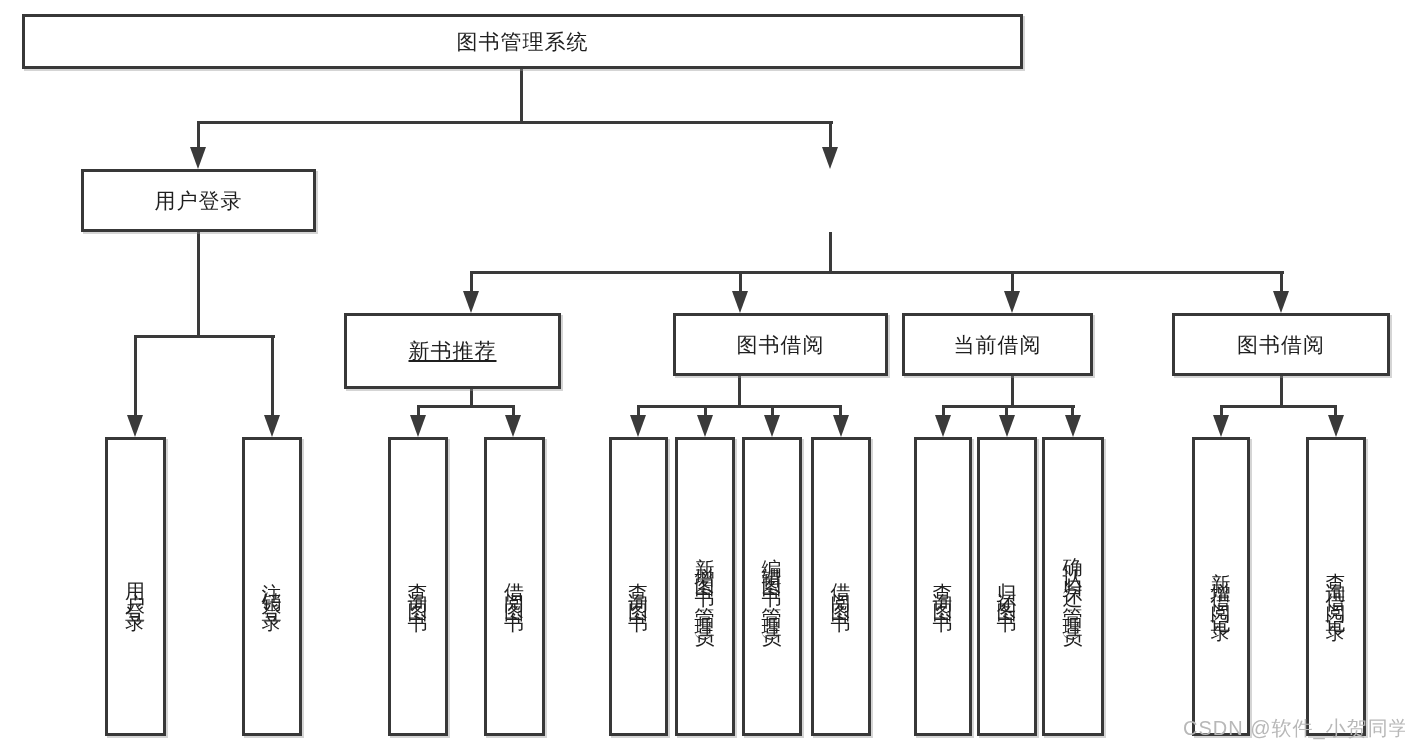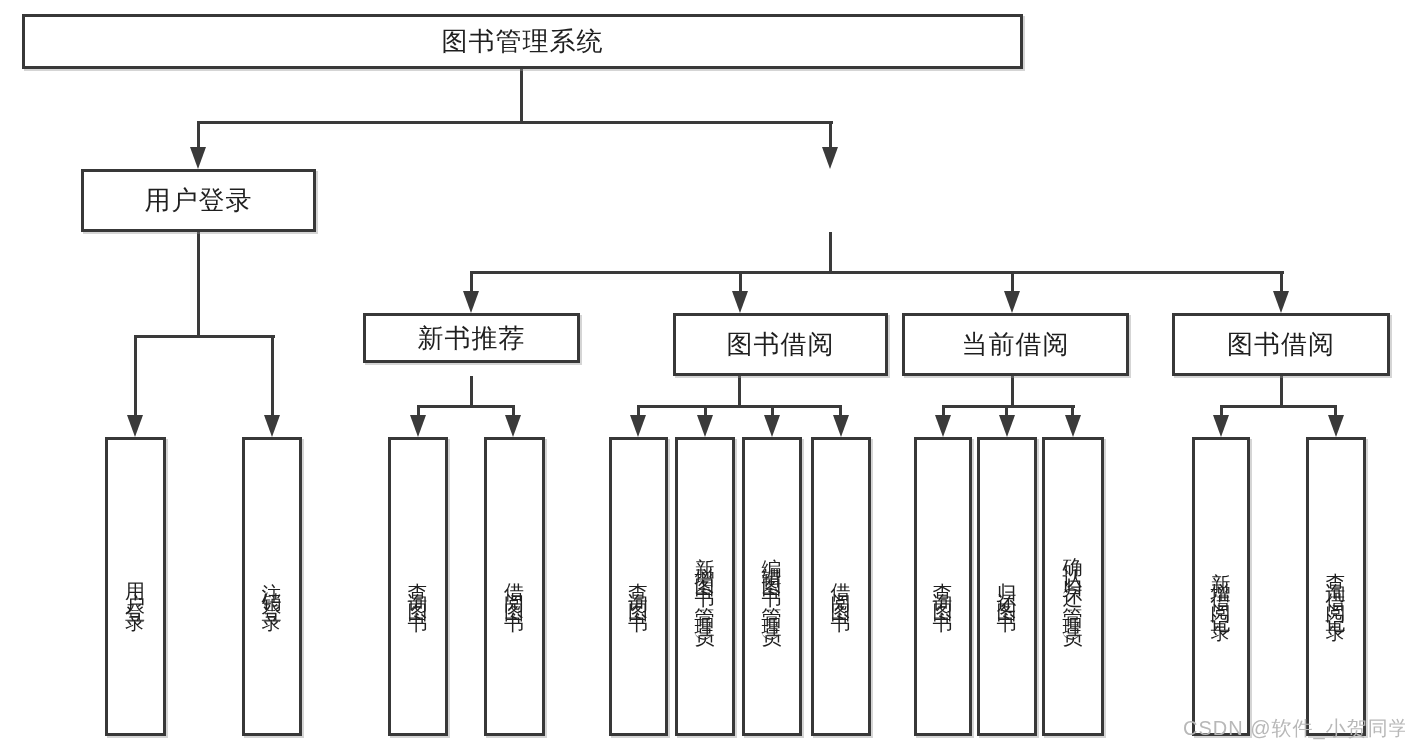--- a/index.html
+++ b/index.html
@@ -17,21 +17,21 @@
   }
   
   .bx {
     position: absolute;
     background: #ffffff;
     border: 3px solid #383838;
     box-sizing: border-box;
     display: flex;
     align-items: center;
     justify-content: center;
-    font-size: 26px;
+    font-size: 21px;
     color: #1f1f1f;
     letter-spacing: 1px;
     box-shadow: 2px 2px 0 rgba(145,145,145,0.38);
     z-index: 2;
   }
   .bx.v {
     writing-mode: vertical-rl;
     text-orientation: mixed;
     font-size: 20px;
     letter-spacing: 10px;
@@ -93,23 +93,23 @@
   <div class="ln" style="left:470px; top:271px; width:814px; height:3px;"></div>
   <div class="ln" style="left:470px; top:271px; width:3px; height:22px;"></div>
   <div class="ar" style="left:463px; top:291px;"></div>
   <div class="ln" style="left:739px; top:271px; width:3px; height:22px;"></div>
   <div class="ar" style="left:732px; top:291px;"></div>
   <div class="ln" style="left:1011px; top:271px; width:3px; height:22px;"></div>
   <div class="ar" style="left:1004px; top:291px;"></div>
   <div class="ln" style="left:1280px; top:271px; width:3px; height:22px;"></div>
   <div class="ar" style="left:1273px; top:291px;"></div>
 
-  <div class="bx" style="left:363px; top:313px; width:217px; height:50px;">新书推荐</div>
+  <div class="bx" style="left:344px; top:313px; width:217px; height:76px;text-decoration:underline;">新书推荐</div>
   <div class="bx" style="left:633px; top:313px; width:215px; height:63px;margin-left:40px;">图书借阅</div>
-  <div class="bx" style="left:902px; top:313px; width:227px; height:63px;">当前借阅</div>
+  <div class="bx" style="left:902px; top:313px; width:191px; height:63px;">当前借阅</div>
   <div class="bx" style="left:1172px; top:313px; width:218px; height:63px;">图书借阅</div>
 
   <div class="ln" style="left:470px; top:376px; width:3px; height:29px;"></div>
   <div class="ln" style="left:417px; top:405px; width:98px; height:3px;"></div>
   <div class="ln" style="left:417px; top:405px; width:3px; height:12px;"></div>
   <div class="ar" style="left:410px; top:415px;"></div>
   <div class="ln" style="left:512px; top:405px; width:3px; height:12px;"></div>
   <div class="ar" style="left:505px; top:415px;"></div>
 
   <div class="ln" style="left:738px; top:376px; width:3px; height:29px;"></div>

